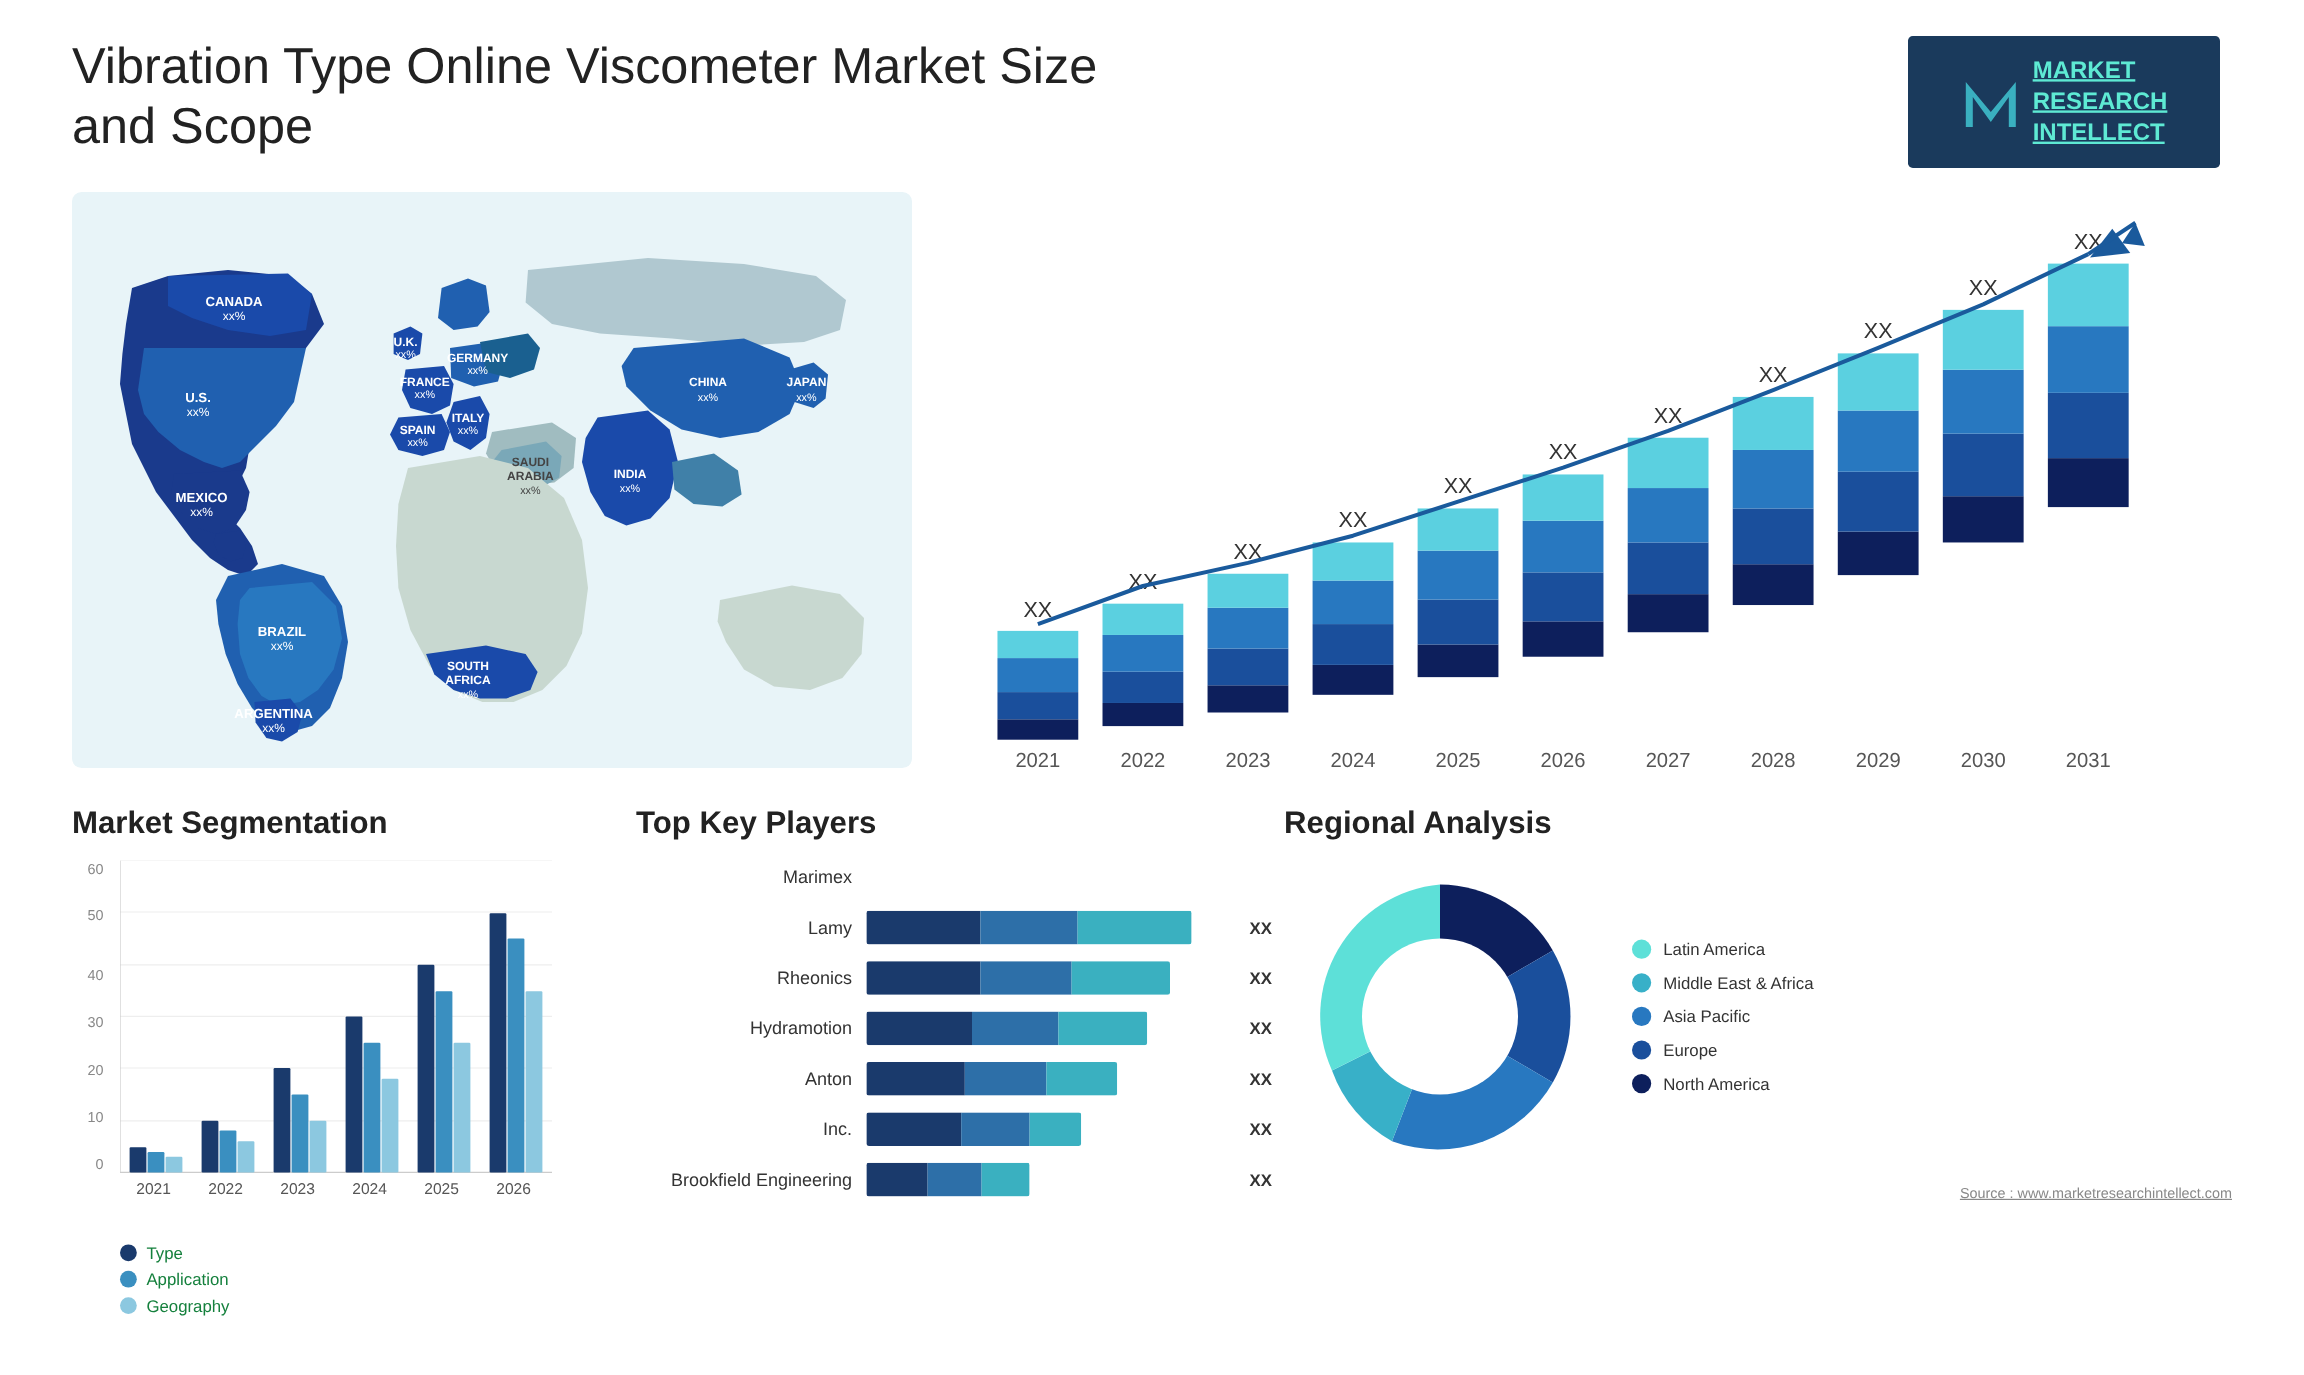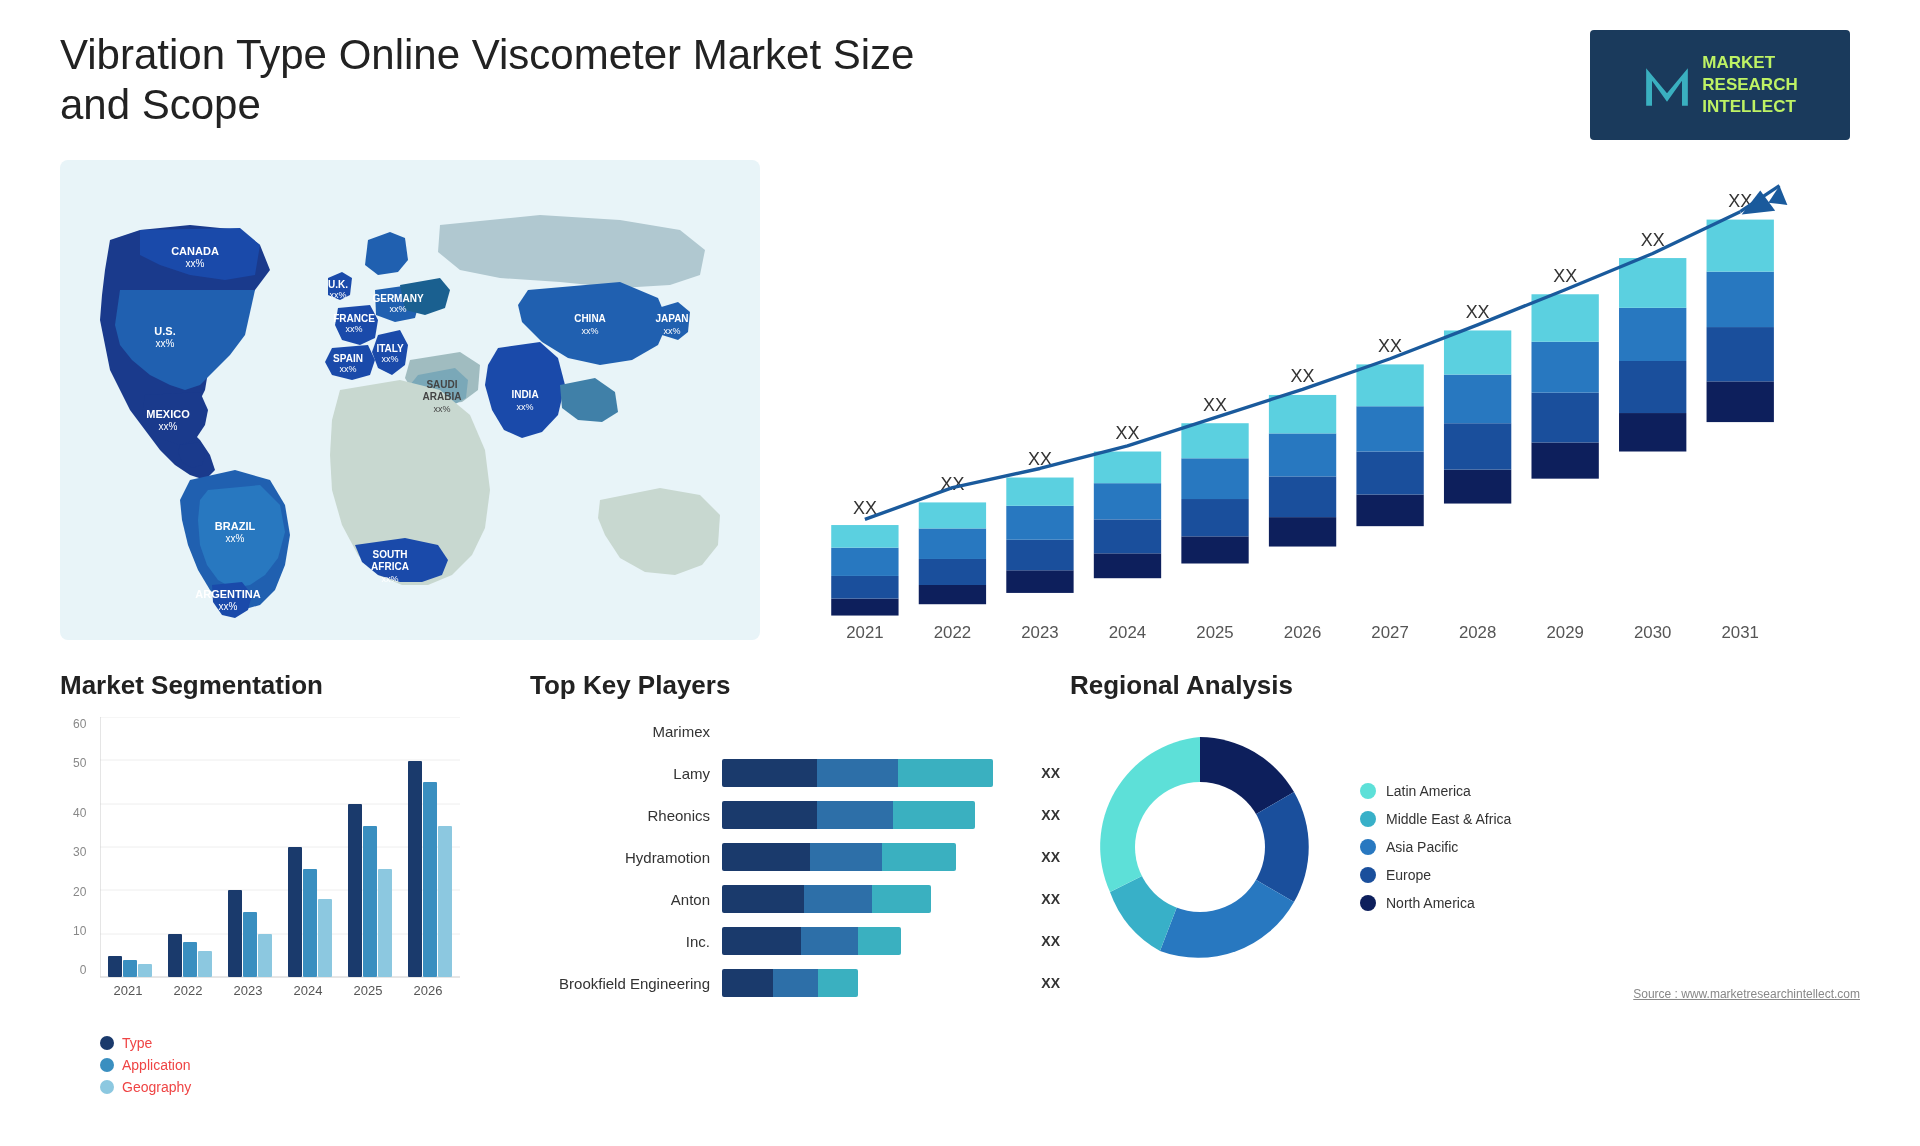--- a/index.html
+++ b/index.html
@@ -53,25 +53,26 @@
       border-radius: 4px;
       padding: 10px;
     }
 
     .logo-m-shape {
       width: 50px;
       height: 50px;
     }
 
     .logo-text {
-      color: #bef264;
-      font-size: 17px;
+      color: #5eead4;
+      font-size: 20px;
       font-weight: 700;
       line-height: 1.3;
       text-transform: uppercase;
+      text-decoration: underline;
     }
 
     
     .top-section {
       display: flex;
       gap: 40px;
       margin-bottom: 30px;
       height: 480px;
     }
 
@@ -112,21 +113,21 @@
       display: flex;
       flex-direction: column;
       gap: 6px;
     }
 
     .legend-item {
       display: flex;
       align-items: center;
       gap: 8px;
       font-size: 14px;
-      color: #ef4444;
+      color: #15803d;
     }
 
     .legend-dot {
       width: 14px;
       height: 14px;
       border-radius: 50%;
     }
 
     
     .players-container {

